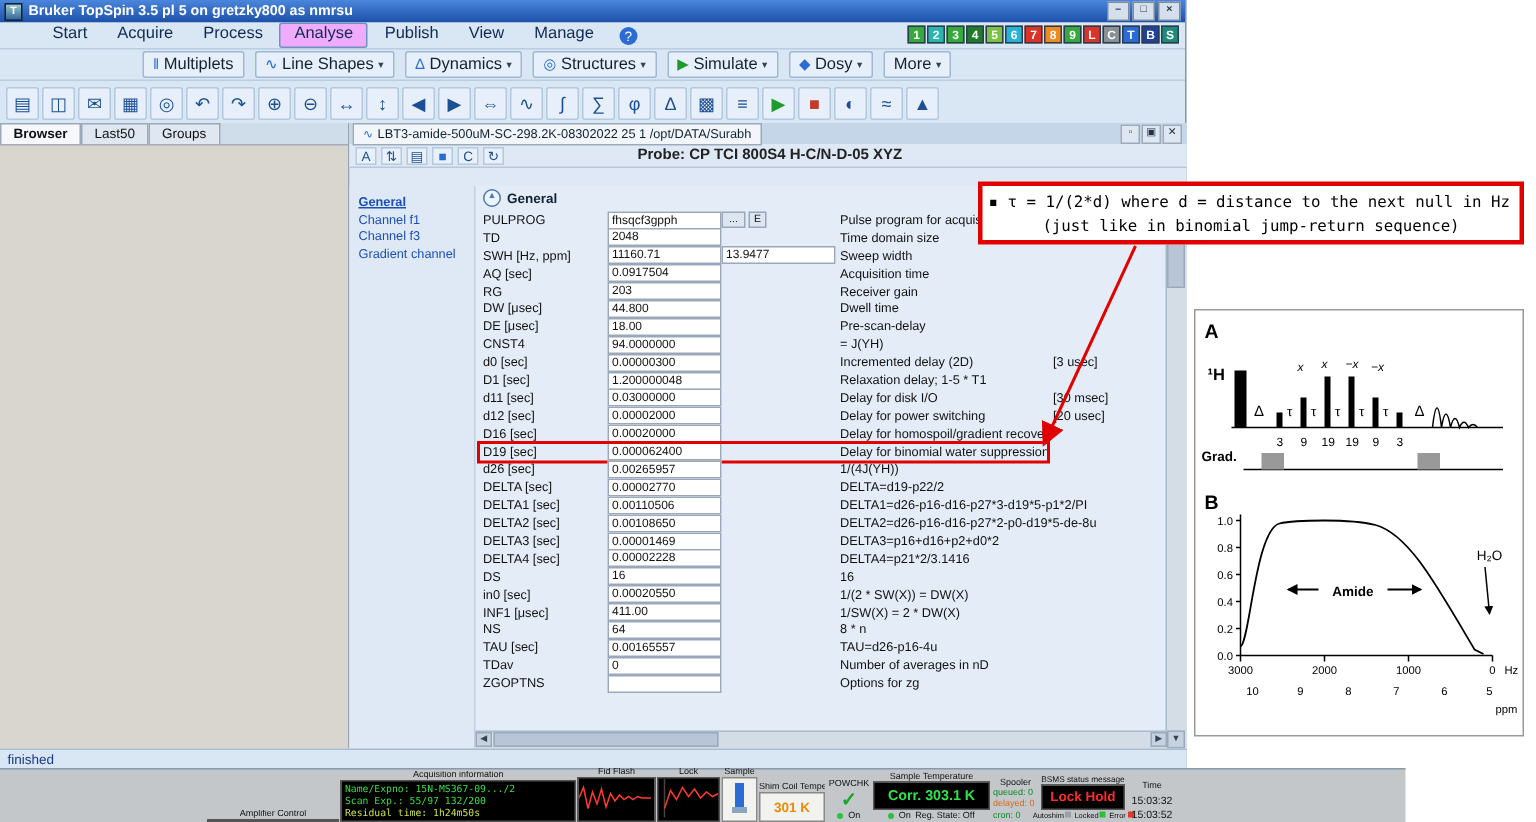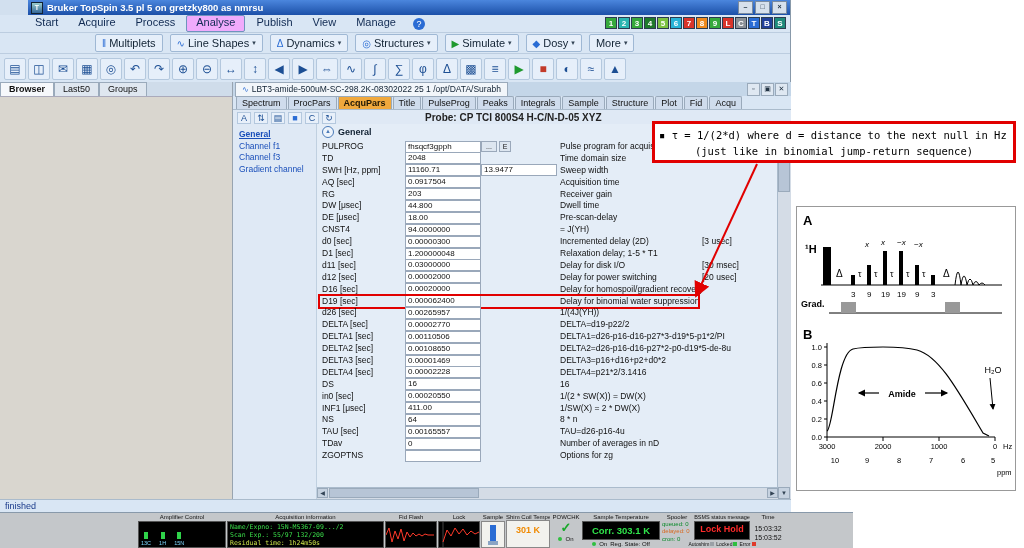--- a/index.html
+++ b/index.html
@@ -2,21 +2,21 @@
 <html><head>
 <meta charset="utf-8">
 <style>
   html,body{margin:0;padding:0;}
   body{width:1024px;height:548px;position:relative;background:#ffffff;
        font-family:"Liberation Sans",sans-serif;overflow:hidden;font-size:10px;color:#111;}
 
   
   .window{position:absolute;left:0;top:0;width:791px;height:548px;background:#d2e0ef;border-right:1px solid #8899aa;box-sizing:border-box;}
 
-  .titlebar{height:15px;background:linear-gradient(#4b86dd,#1c50a8);display:flex;align-items:center;color:#fff;font-size:9.5px;font-weight:bold;padding:0 3px;gap:4px;margin-left:28px;}
+  .titlebar{height:15px;background:linear-gradient(#4b86dd,#1c50a8);display:flex;align-items:center;color:#fff;font-size:9.5px;font-weight:bold;padding:0 3px;gap:4px;}
   .app-icon{width:10px;height:10px;background:linear-gradient(#9cc,#369);border:1px solid #123;font-size:7px;line-height:9px;text-align:center;color:#fff;font-weight:bold;}
   .title-text{flex:1;white-space:nowrap;overflow:hidden;}
   .win-controls{display:flex;gap:2px;}
   .win-btn{width:13px;height:11px;background:#d6e0ec;border:1px solid #7a8ba0;font-size:7px;line-height:9px;text-align:center;color:#234;}
 
   .menubar{height:17px;background:#d9e6f4;display:flex;align-items:center;font-size:11px;color:#102a52;padding-left:26px;gap:2px;position:relative;border-bottom:1px solid #bccde0;}
   .menu-item{padding:0 9px;height:15px;line-height:15px;}
   .menu-item.active{background:#f0abfc;border:1px solid #6f93bd;border-radius:2px;line-height:13px;}
   .help-badge{width:12px;height:12px;border-radius:50%;background:#2a6cd4;color:#fff;font-size:9px;text-align:center;line-height:12px;margin-left:6px;}
   .ws-buttons{position:absolute;right:4px;top:2px;display:flex;gap:1px;}
@@ -79,21 +79,21 @@
   .vs-up{top:0;} .vs-down{bottom:0;}
   .vs-thumb{position:absolute;left:0;top:13px;width:12px;height:55px;background:#b7c5d6;border:1px solid #9aaabb;box-sizing:border-box;}
   .hscroll{position:absolute;left:0;right:13px;bottom:0;height:11px;background:#d4dce6;border-top:1px solid #aabbcc;}
   .hs-arrow{position:absolute;top:0;width:11px;height:10px;background:#c6d2e0;border:1px solid #9aaabb;font-size:6px;text-align:center;line-height:9px;color:#345;box-sizing:border-box;}
   .hs-left{left:0;} .hs-right{right:0;}
   .hs-thumb{position:absolute;left:12px;top:0;width:150px;height:10px;background:#b7c5d6;border:1px solid #9aaabb;box-sizing:border-box;}
 
   .status-line{position:absolute;left:0;top:499px;width:791px;height:14px;background:#d9e6f4;font-size:9px;color:#1a3a8a;padding:1px 0 0 5px;border-top:1px solid #aabbcc;box-sizing:border-box;}
 
   
-  .bottombar{position:absolute;left:0;top:512px;width:853px;height:36px;background:#c4c7ca;border-top:1px solid #8899aa;display:flex;gap:1px;padding-left:138px;box-sizing:border-box;}
+  .bottombar{position:absolute;left:0;top:512px;width:937px;height:36px;background:#c4c7ca;border-top:1px solid #8899aa;display:flex;gap:1px;padding-left:138px;box-sizing:border-box;align-items:flex-end;}
   .bb-sec{display:flex;flex-direction:column;font-size:6px;color:#111;padding-top:1px;}
   .bb-title{text-align:center;line-height:6.5px;white-space:nowrap;overflow:hidden;}
   .bb-black{flex:1;background:#000;border:1px solid #555;position:relative;overflow:hidden;}
   .bb-white{flex:1;background:#f2f2ee;border:1px solid #888;position:relative;overflow:hidden;}
   .acq-lines{font-family:"DejaVu Sans Mono",monospace;font-size:6.5px;line-height:8px;padding:1px 2px;white-space:nowrap;}
   .amp-channels{position:absolute;bottom:1px;left:2px;display:flex;gap:8px;}
   .amp-ch{display:flex;flex-direction:column;align-items:center;gap:1px;color:#7fd7ff;font-size:5.5px;}
   .amp-bar{width:4px;height:7px;background:#2fd24a;}
   .led-green{color:#2fe44a;font-weight:bold;font-size:9.5px;text-align:center;line-height:17px;white-space:nowrap;}
   .lock-red{color:#ff2a2a;font-weight:bold;font-size:9px;text-align:center;line-height:15px;white-space:nowrap;}
@@ -235,34 +235,20 @@
         <span class="ds-icon">∿</span>
         <span>LBT3-amide-500uM-SC-298.2K-08302022  25  1  /opt/DATA/Surabh</span>
       </div>
       <div class="ds-controls">
           <div class="ds-ctl">▫</div>
           <div class="ds-ctl">▣</div>
           <div class="ds-ctl">✕</div>
         </div>
     </div>
 
-    <div class="param-tabs">
-        <div class="ptab">Spectrum</div>
-        <div class="ptab">ProcPars</div>
-        <div class="ptab active">AcquPars</div>
-        <div class="ptab">Title</div>
-        <div class="ptab">PulseProg</div>
-        <div class="ptab">Peaks</div>
-        <div class="ptab">Integrals</div>
-        <div class="ptab">Sample</div>
-        <div class="ptab">Structure</div>
-        <div class="ptab">Plot</div>
-        <div class="ptab">Fid</div>
-        <div class="ptab">Acqu</div>
-      </div>
 
     <div class="acq-toolbar">
       <span style="display:flex;gap:3px;">
           <div class="acq-icon">A</div>
           <div class="acq-icon">⇅</div>
           <div class="acq-icon">▤</div>
           <div class="acq-icon blue">■</div>
           <div class="acq-icon">C</div>
           <div class="acq-icon">↻</div>
         </span>

